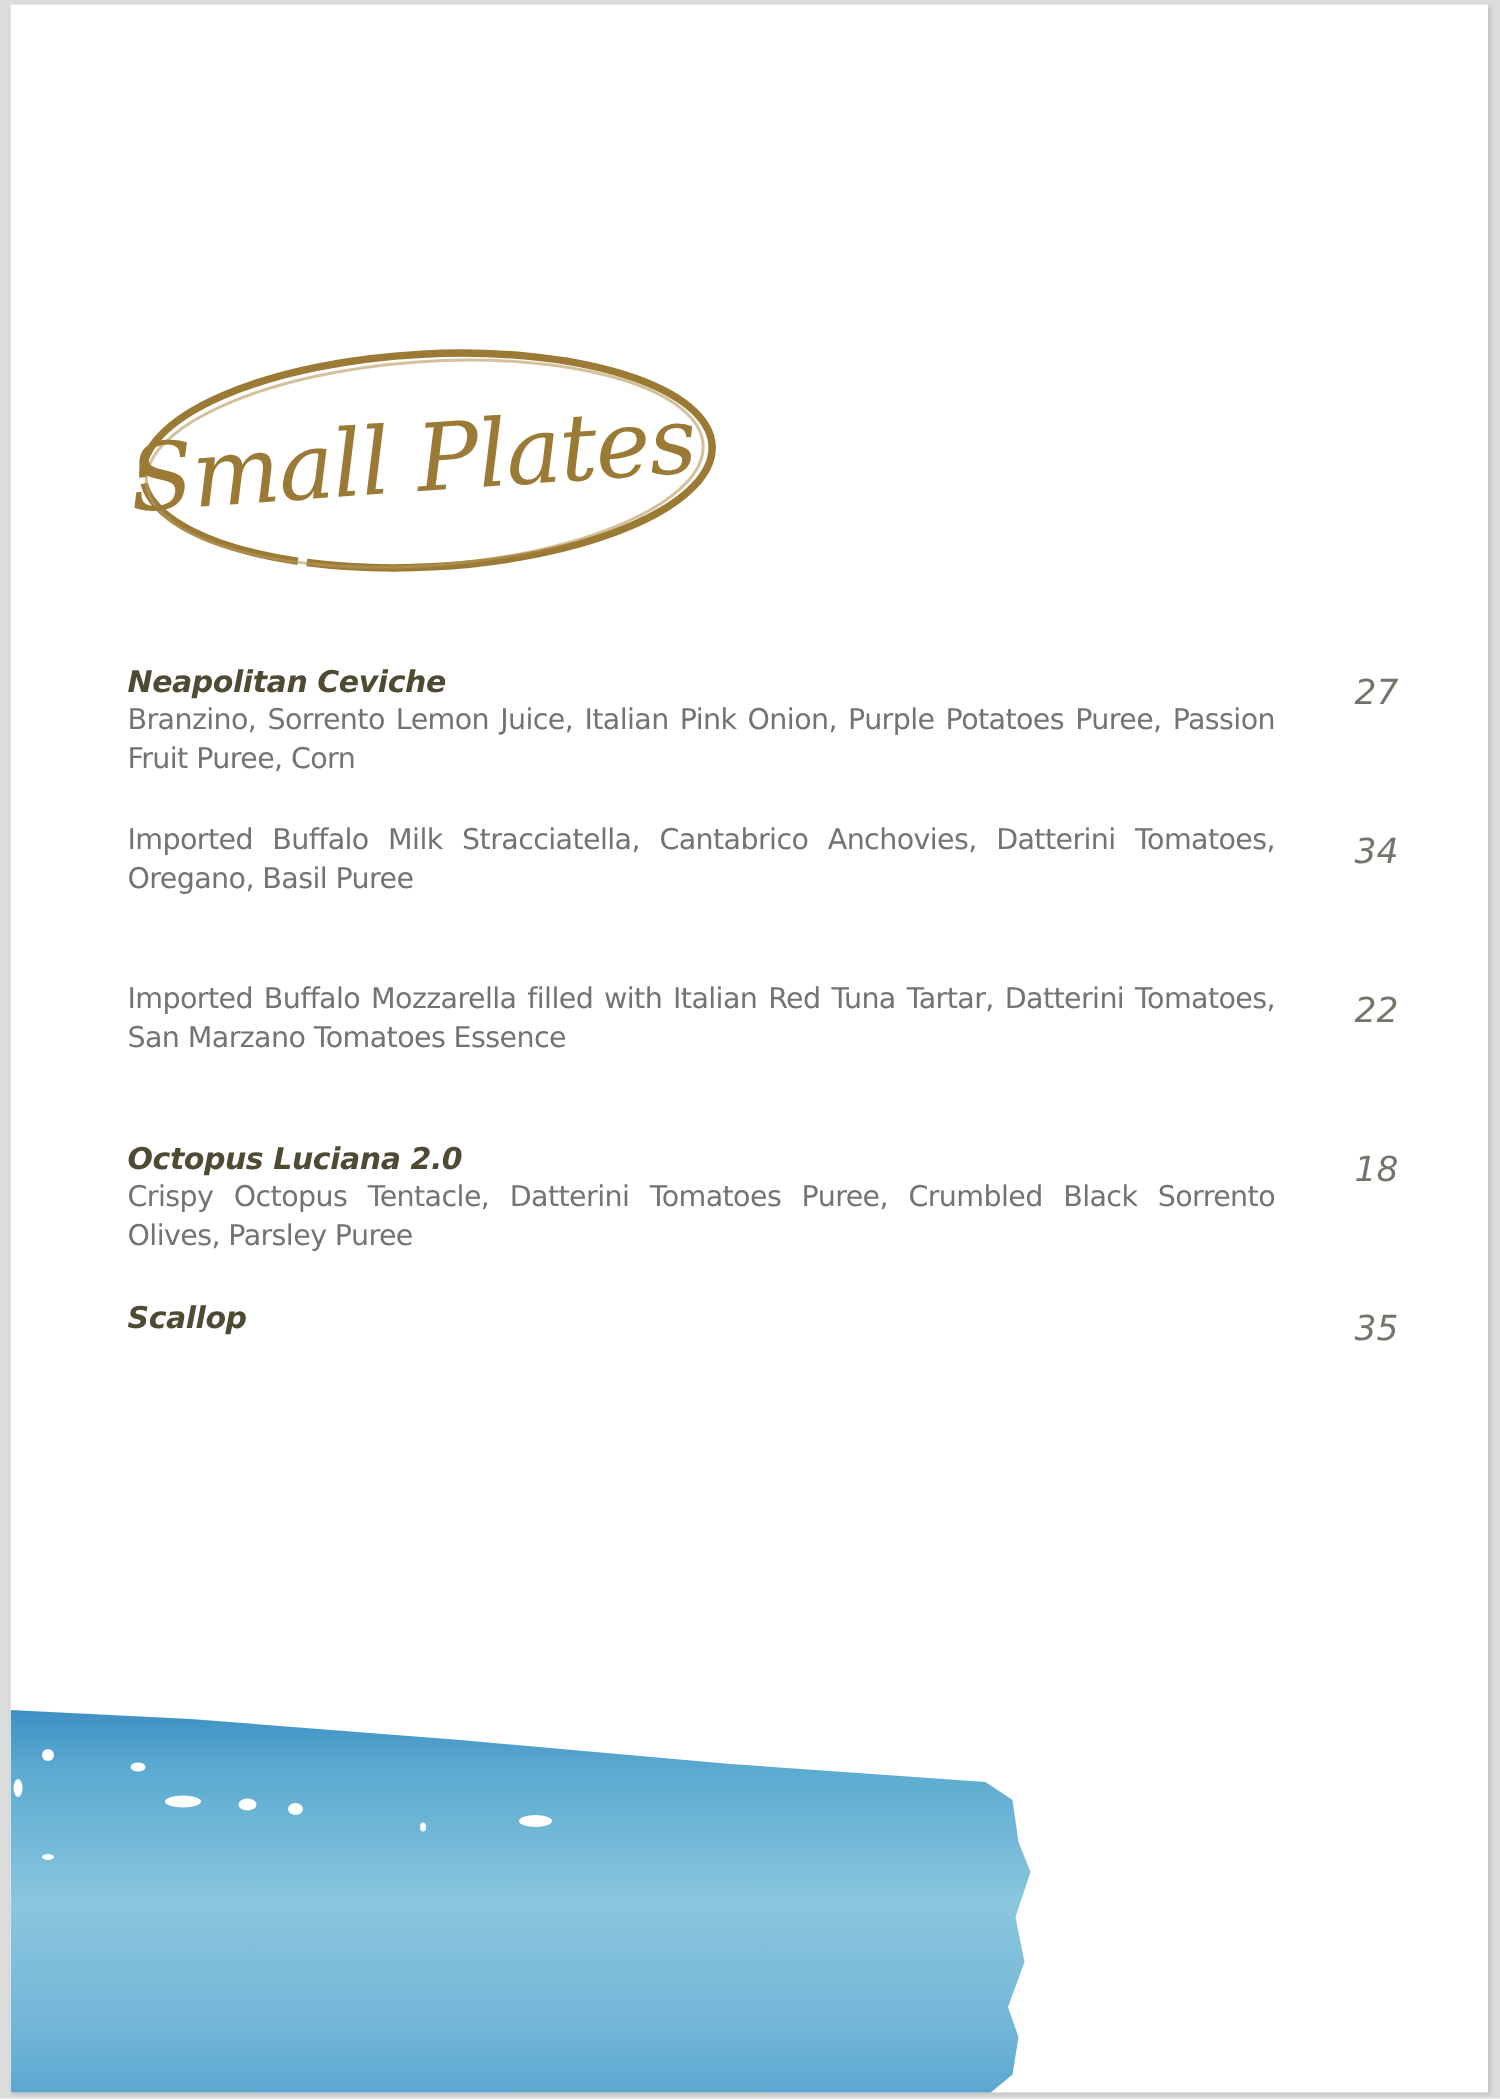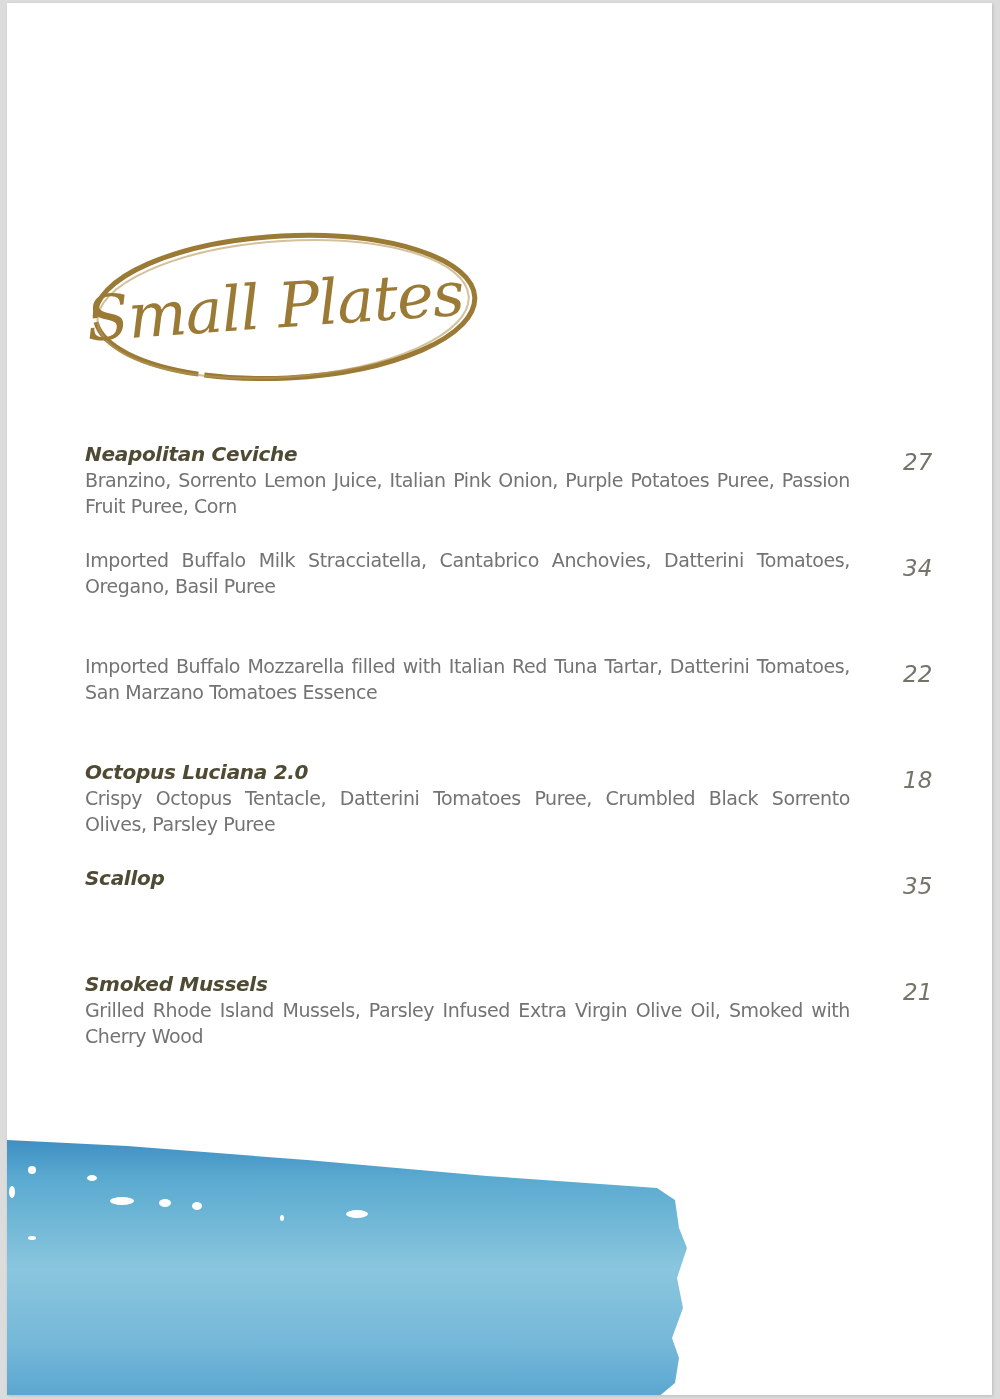--- a/index.html
+++ b/index.html
@@ -70,25 +70,20 @@
     </div>
     <div class="item">
       <div class="item-name">Octopus Luciana 2.0</div>
       <div class="item-desc">Crispy Octopus Tentacle, Datterini Tomatoes Puree, Crumbled Black Sorrento Olives, Parsley Puree</div>
       <div class="item-price">18</div>
     </div>
     <div class="item">
       <div class="item-name">Scallop</div>
       <div class="item-price">35</div>
     </div>
-    <div class="item">
-      <div class="item-name">Smoked Mussels</div>
-      <div class="item-desc">Grilled Rhode Island Mussels, Parsley Infused Extra Virgin Olive Oil, Smoked with Cherry Wood</div>
-      <div class="item-price">21</div>
-    </div>
   </div>
 
   <div class="watercolor">
     <svg viewBox="0 0 700 260" preserveAspectRatio="none">
       <defs>
         <linearGradient id="wc" x1="0" y1="0" x2="0" y2="1">
           <stop offset="0" stop-color="#3f8fc4"></stop>
           <stop offset="0.15" stop-color="#5aaad0"></stop>
           <stop offset="0.5" stop-color="#8ac6de"></stop>
           <stop offset="0.8" stop-color="#74b7d8"></stop>

